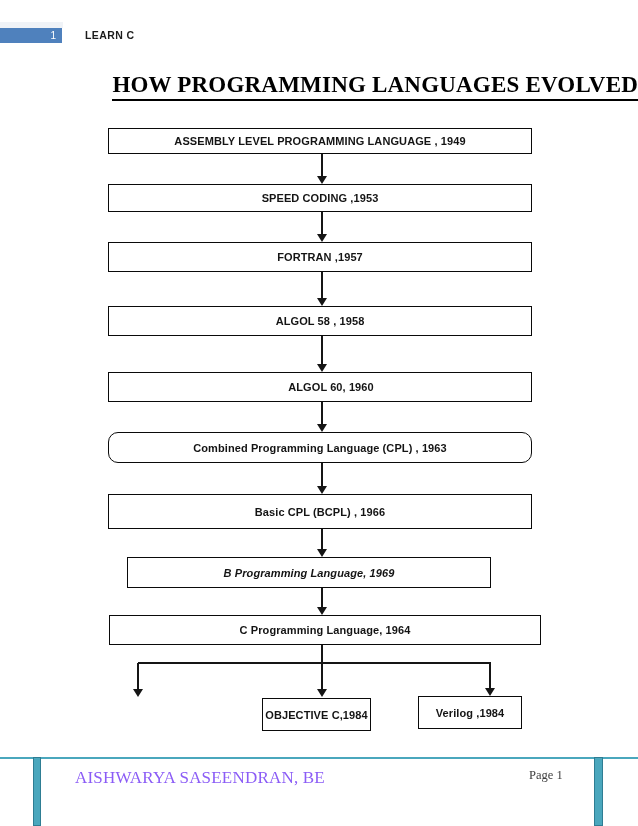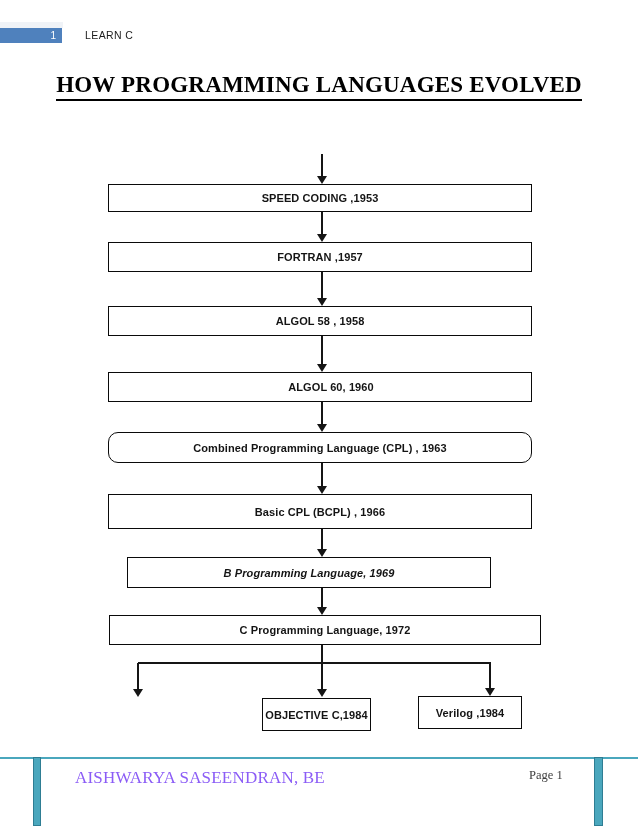--- a/index.html
+++ b/index.html
@@ -17,27 +17,27 @@
     background:#f0f3f7;
   }
   .hdr-bar{
     position:absolute;left:0;top:28px;width:62px;height:15px;
     background:#4f81bd;
     color:#ffffff;font-size:10px;line-height:15px;
     text-align:right;padding-right:6px;box-sizing:border-box;
   }
   .hdr-title{
     position:absolute;left:85px;top:28px;height:15px;line-height:15px;
-    font-size:10.5px;letter-spacing:.4px;color:#1c1c1c;font-weight:400;
+    font-size:10.5px;letter-spacing:.4px;color:#1c1c1c;font-weight:700;
   }
 
   
   .doc-title{
     position:absolute;left:0;top:72px;width:638px;
-    text-align:center;
+    text-align:right;
     font-family:"Liberation Serif",serif;
     font-weight:bold;font-size:23px;color:#000;
     letter-spacing:.2px;
   }
   .doc-title span{
     display:inline-block;
     border-bottom:2.5px solid #000;
     padding-bottom:1px;
   }
 
@@ -92,28 +92,29 @@
 <div class="page">
 
   <div class="hdr-light-strip"></div>
   <div class="hdr-bar">1</div>
   <div class="hdr-title">LEARN C</div>
 
   <div class="doc-title">
     <span>HOW PROGRAMMING LANGUAGES EVOLVED</span>
   </div>
 
+  <div class="fc-box" style="left:108px;top:128px;width:424px;height:26px;">ASSEMBLY LEVEL PROGRAMMING LANGUAGE , 1949</div>
   <div class="fc-box" style="left:108px;top:184px;width:424px;height:28px;">SPEED CODING ,1953</div>
   <div class="fc-box" style="left:108px;top:242px;width:424px;height:30px;">FORTRAN ,1957</div>
   <div class="fc-box" style="left:108px;top:306px;width:424px;height:30px;">ALGOL 58 , 1958</div>
   <div class="fc-box" style="left:108px;top:372px;width:424px;height:30px;padding-left:22px;">ALGOL 60, 1960</div>
   <div class="fc-box" style="left:108px;top:432px;width:424px;height:31px;border-radius:10px;">Combined Programming Language (CPL) , 1963</div>
   <div class="fc-box" style="left:108px;top:494px;width:424px;height:35px;">Basic CPL (BCPL) , 1966</div>
   <div class="fc-box" style="left:127px;top:557px;width:364px;height:31px;font-style:italic;">B Programming Language, 1969</div>
-  <div class="fc-box" style="left:109px;top:615px;width:432px;height:30px;">C Programming Language, 1972</div>
+  <div class="fc-box" style="left:109px;top:615px;width:432px;height:30px;">C Programming Language, 1964</div>
 
   <div class="varrow headed" style="left:321px;top:154px;height:22px;"></div>
   <div class="varrow headed" style="left:321px;top:212px;height:22px;"></div>
   <div class="varrow headed" style="left:321px;top:272px;height:26px;"></div>
   <div class="varrow headed" style="left:321px;top:336px;height:28px;"></div>
   <div class="varrow headed" style="left:321px;top:402px;height:22px;"></div>
   <div class="varrow headed" style="left:321px;top:463px;height:23px;"></div>
   <div class="varrow headed" style="left:321px;top:529px;height:20px;"></div>
   <div class="varrow headed" style="left:321px;top:588px;height:19px;"></div>
 

